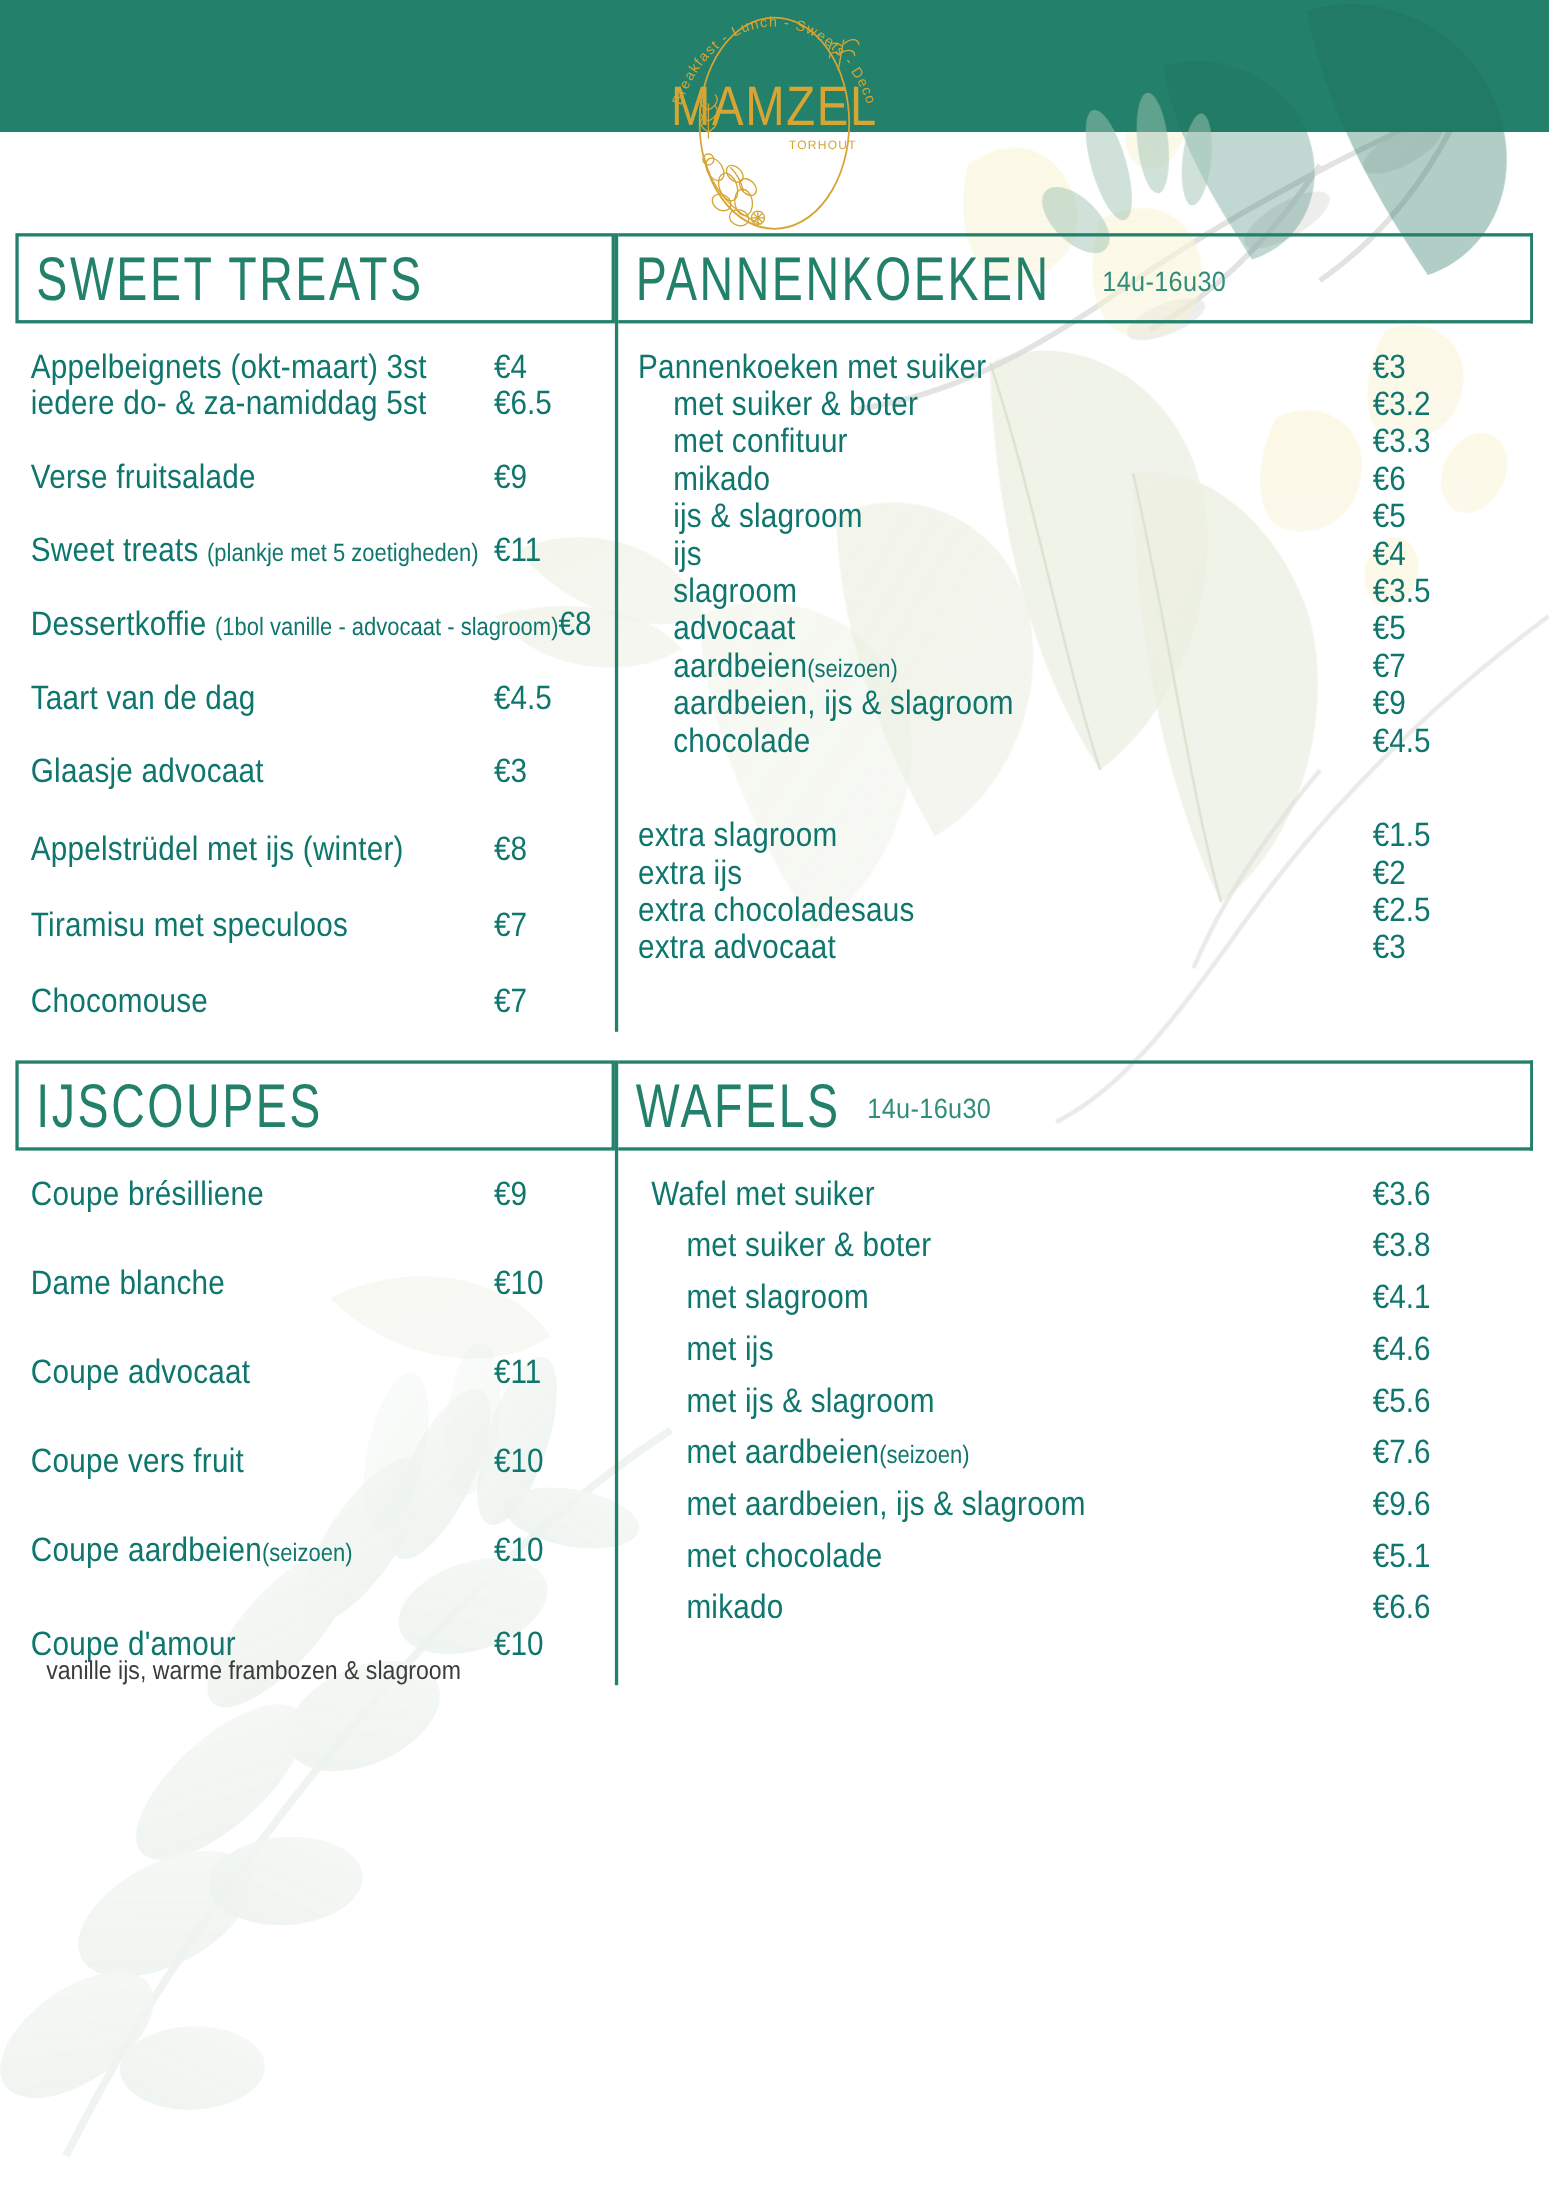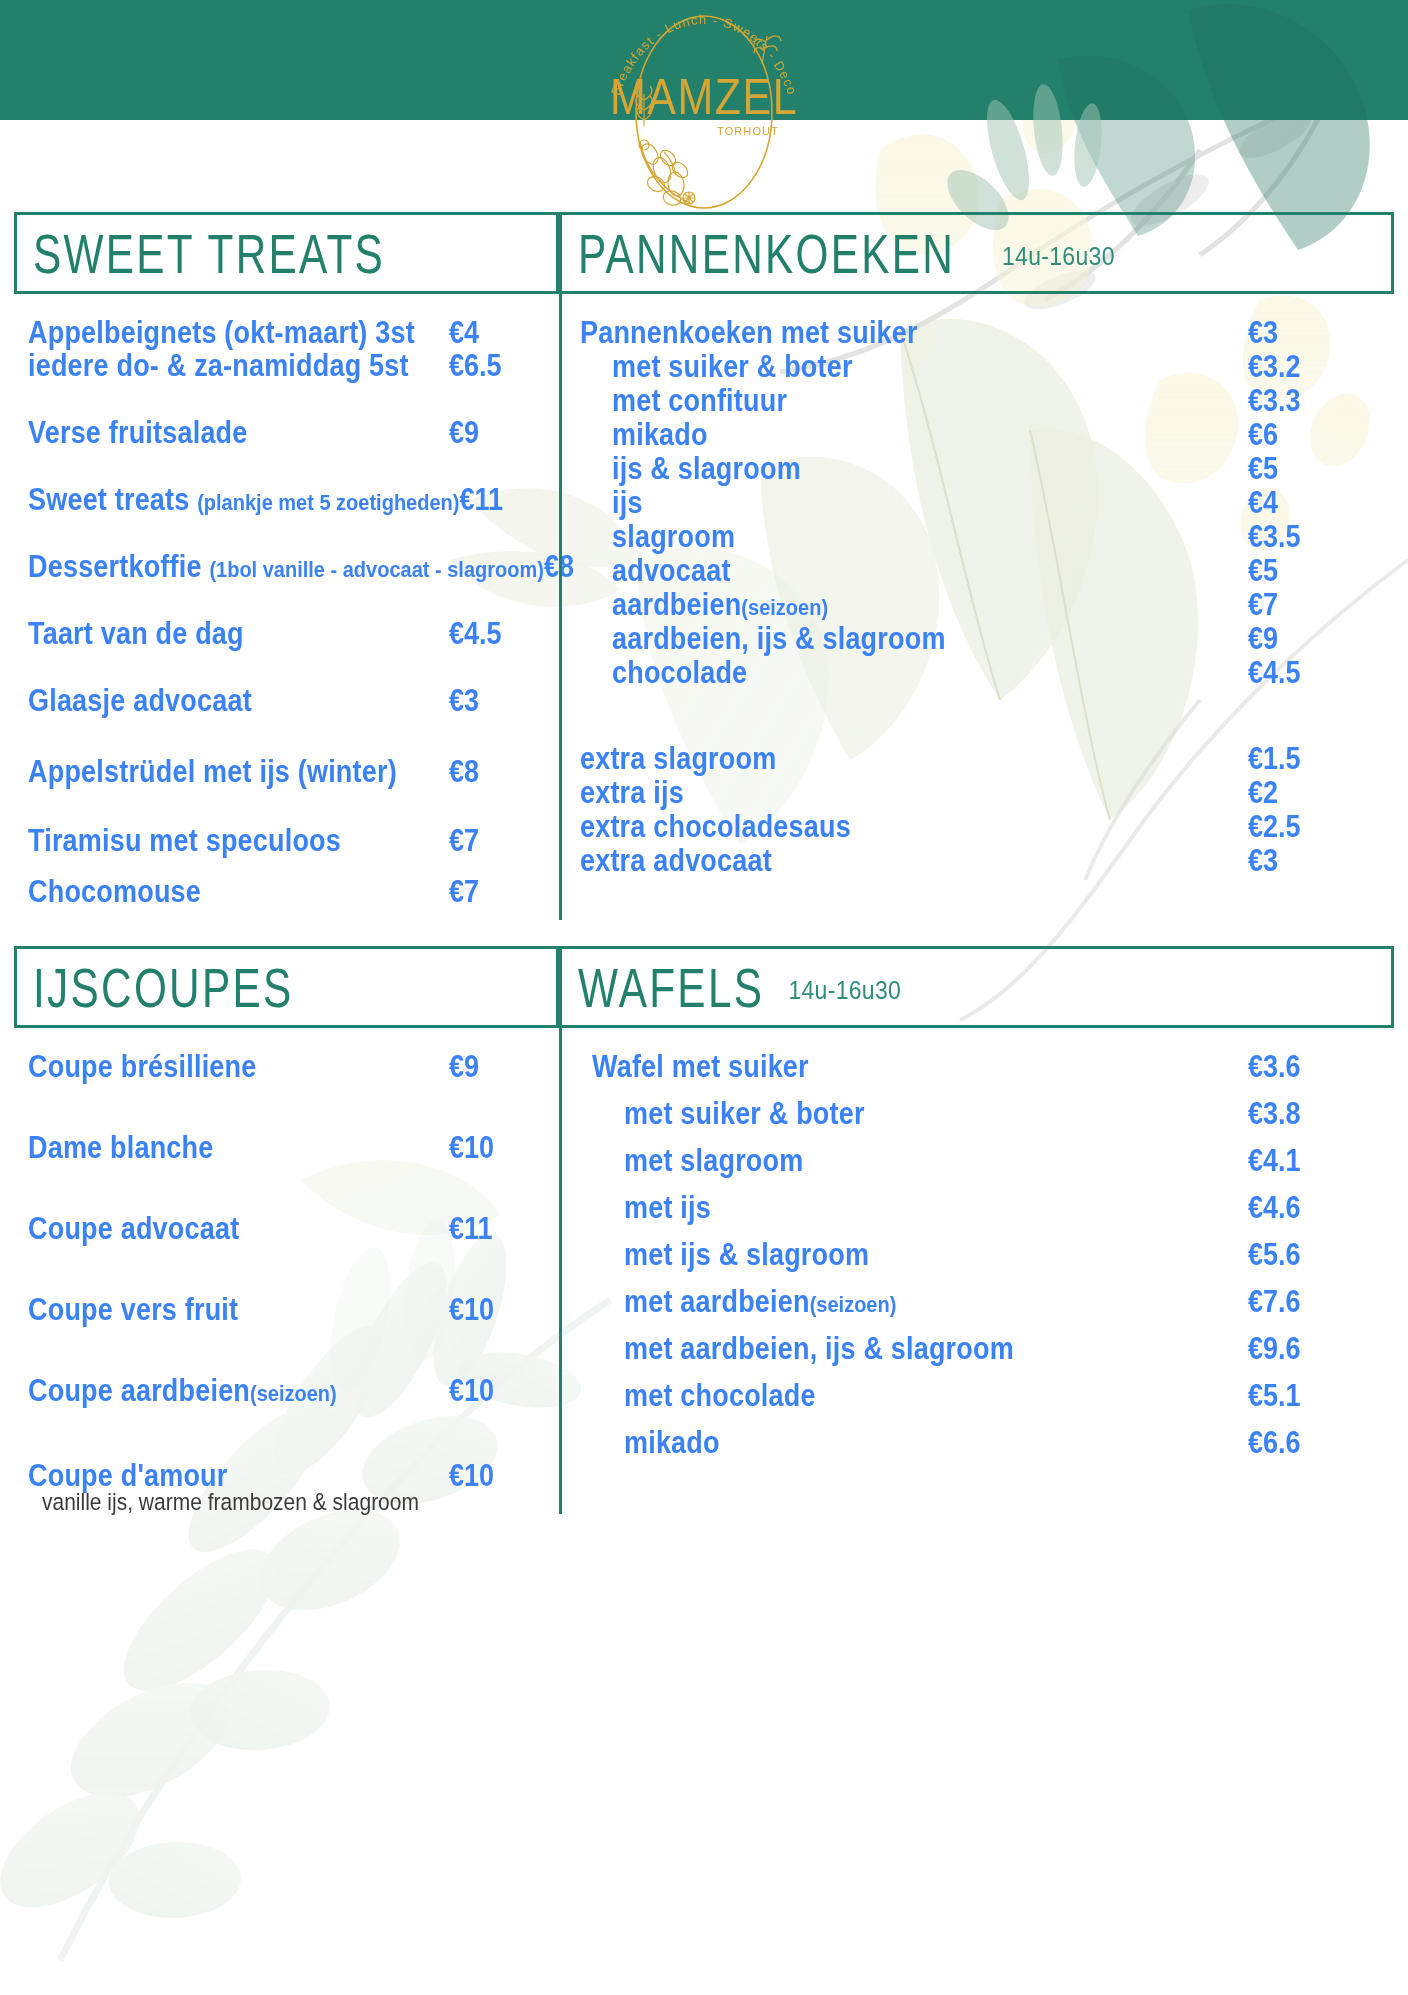--- a/index.html
+++ b/index.html
@@ -111,22 +111,22 @@
 
   
   .items {
     padding: 24px 0 0 0;
     position: relative;
   }
 
   .row {
     display: flex;
     align-items: baseline;
-    color: #3b82f6;
-    font-weight: 700;
+    color: #0f766e;
+    font-weight: 400;
   }
 
   .name {
     flex: 1 1 auto;
     font-size: 27px;
     letter-spacing: 0.2px;
     transform: scaleY(1.14);
     transform-origin: left center;
     white-space: nowrap;
   }
@@ -372,21 +372,21 @@
         <div class="row" style="margin-bottom:40px;">
           <span class="name">Glaasje advocaat</span>
           <span class="price">€3</span>
         </div>
 
         <div class="row" style="margin-bottom:38px;">
           <span class="name">Appelstrüdel met ijs (winter)</span>
           <span class="price">€8</span>
         </div>
 
-        <div class="row" style="margin-bottom:20px;">
+        <div class="row" style="margin-bottom:38px;">
           <span class="name">Tiramisu met speculoos</span>
           <span class="price">€7</span>
         </div>
 
         <div class="row" style="margin-bottom:12px;">
           <span class="name">Chocomouse</span>
           <span class="price">€7</span>
         </div>
 
       </div>

